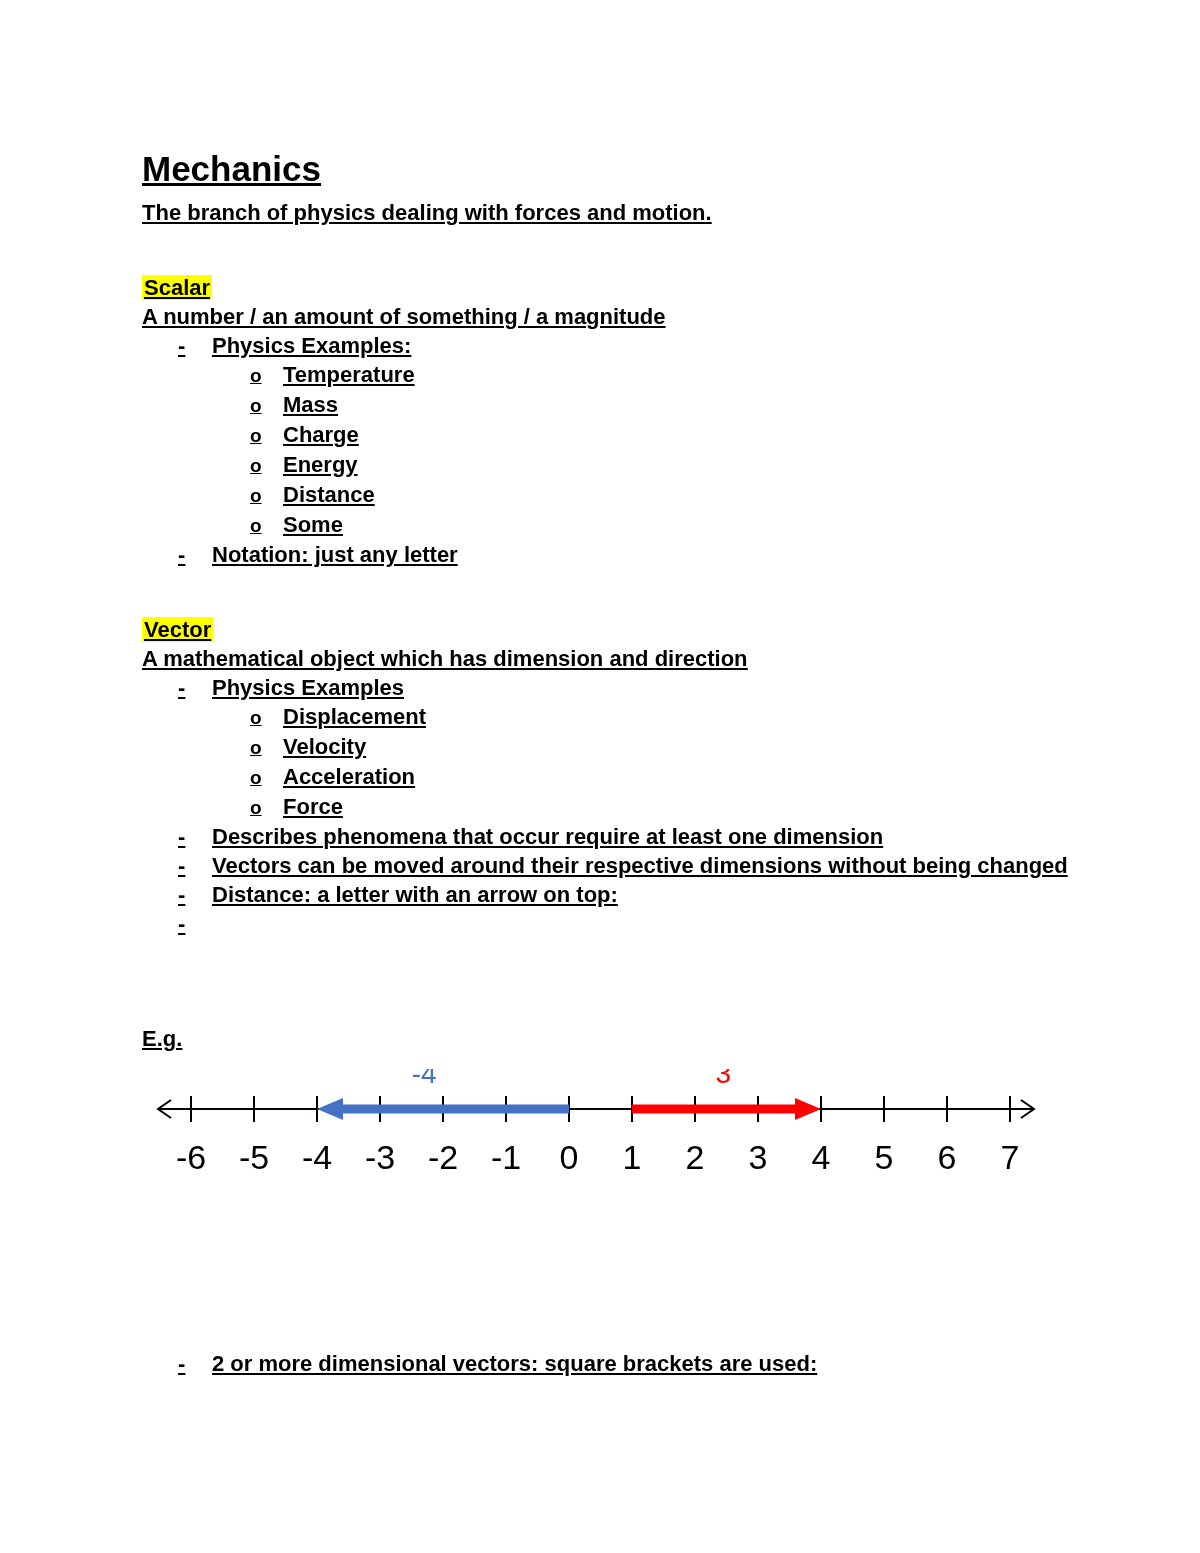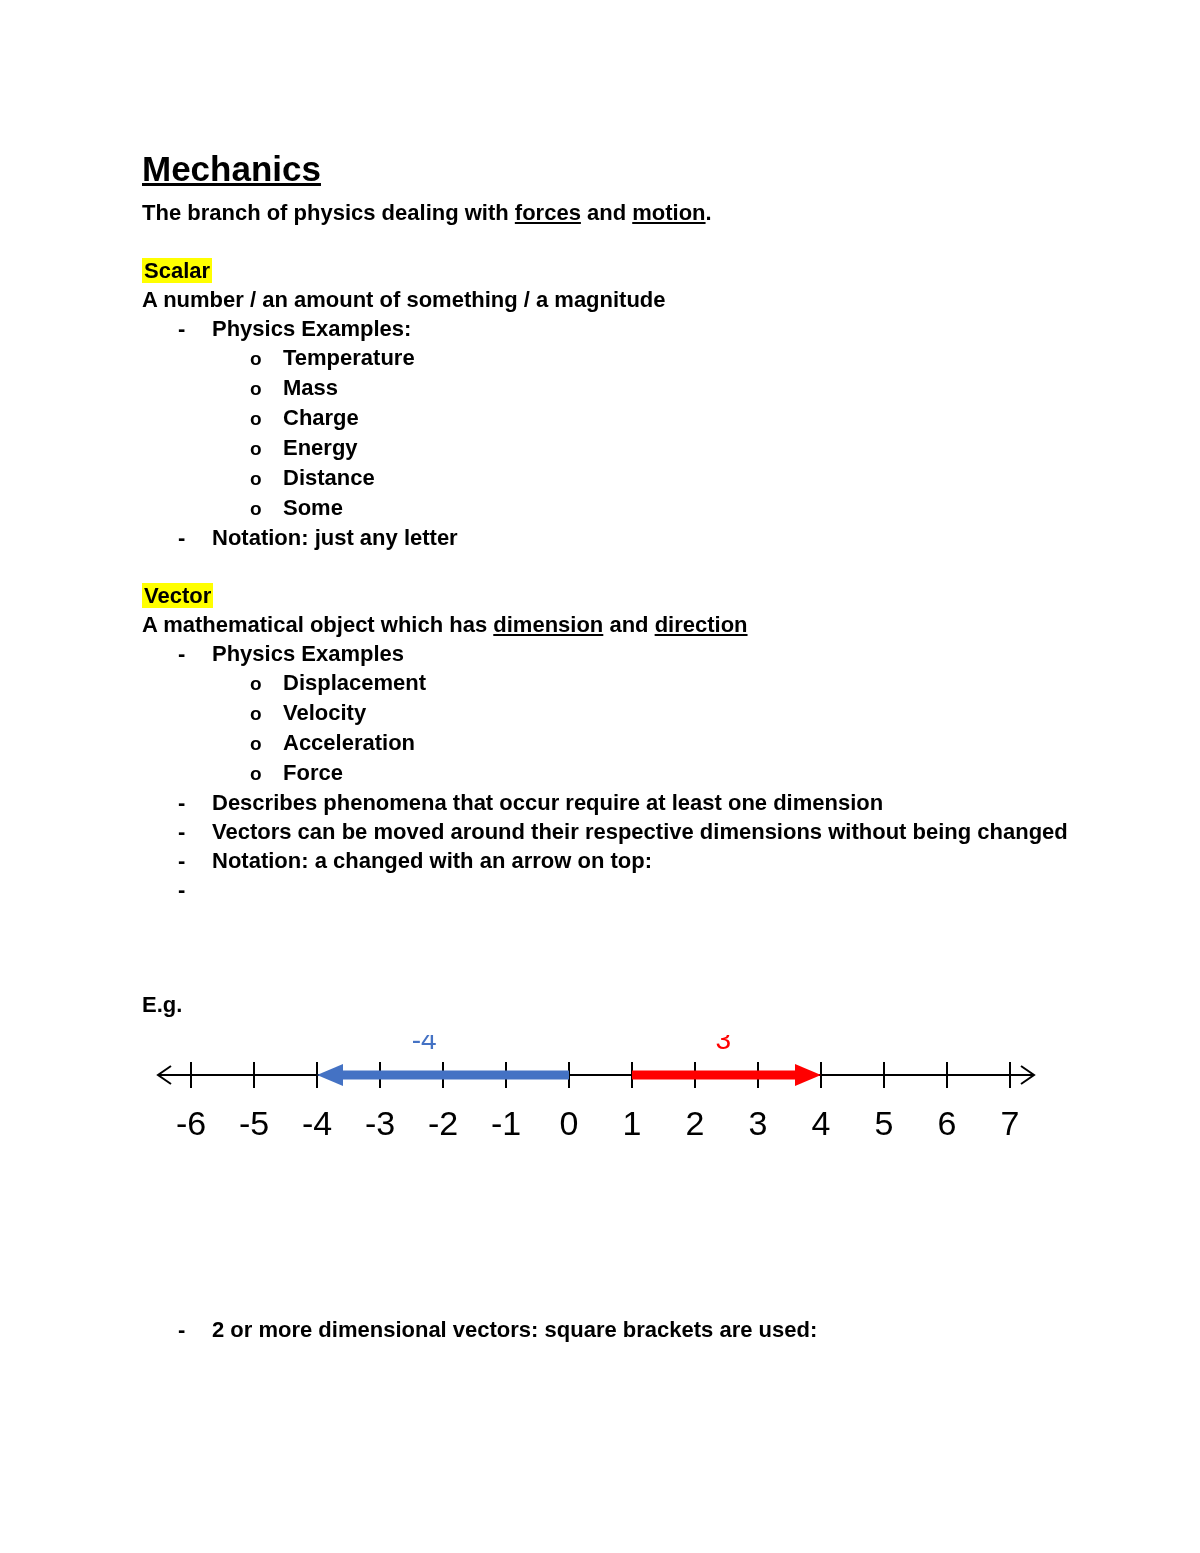--- a/index.html
+++ b/index.html
@@ -15,35 +15,36 @@
     color: #000000;
   }
   .page {
     box-sizing: border-box;
     width: 1200px;
     height: 1553px;
     padding: 148px 120px 15px 142px;
     font-weight: 700;
     font-size: 22px;
     line-height: 29px;
+    text-decoration: underline;
   }
   h1.doc-title {
     font-size: 35px;
     line-height: 42px;
     margin: 0 0 8px 0;
     text-decoration: underline;
     font-weight: 700;
   }
   p { margin: 0; }
   .u { text-decoration: underline; text-align: center; }
   .section-heading {
     margin-top: 29px;
     text-decoration: underline;
   }
-  .block-gap { margin-top: 29px; }
+  .block-gap { margin-top: 46px; }
   .hl {
     background: #ffff00;
     padding: 0 2px;
   }
   .li {
     display: flex;
     align-items: baseline;
   }
   .li .marker {
     flex: 0 0 auto;
@@ -143,21 +144,21 @@
   <div class="li l1">
     <span class="marker">-</span>
     <span>Describes phenomena that occur require at least one dimension</span>
   </div>
   <div class="li l1">
     <span class="marker">-</span>
     <span>Vectors can be moved around their respective dimensions without being changed</span>
   </div>
   <div class="li l1">
     <span class="marker">-</span>
-    <span>Notation: a changed with an arrow on top:</span>
+    <span>Distance: a letter with an arrow on top:</span>
   </div>
   <div class="li l1">
     <span class="marker">-</span>
   </div>
 
   <p class="eg-line">E.g.</p>
 
   <div class="figure">
     <svg id="numline" width="920" height="115" viewBox="0 0 920 115">
         <line x1="12" y1="40" x2="888" y2="40" stroke="#000000" stroke-width="2"></line>

